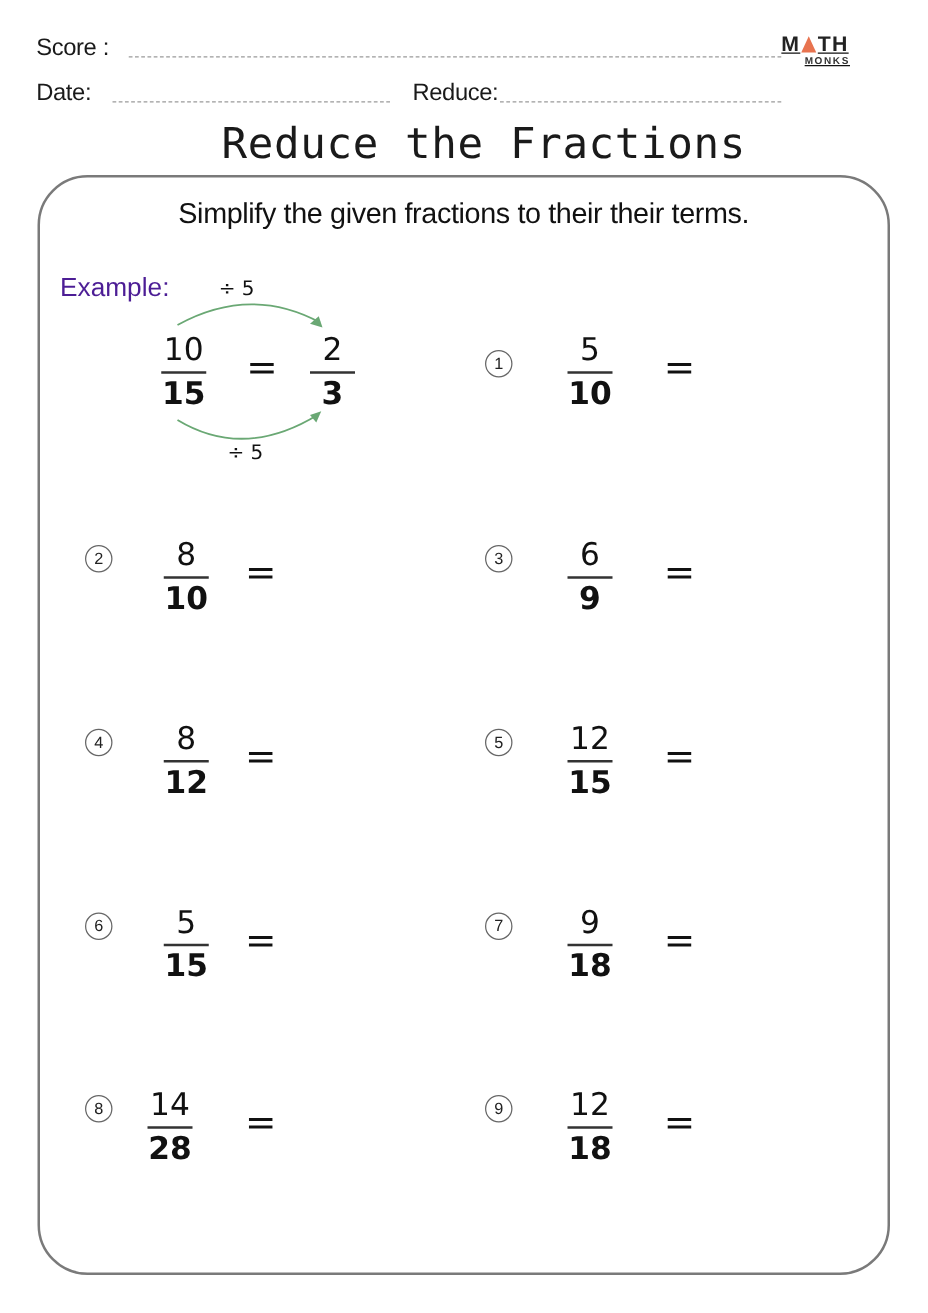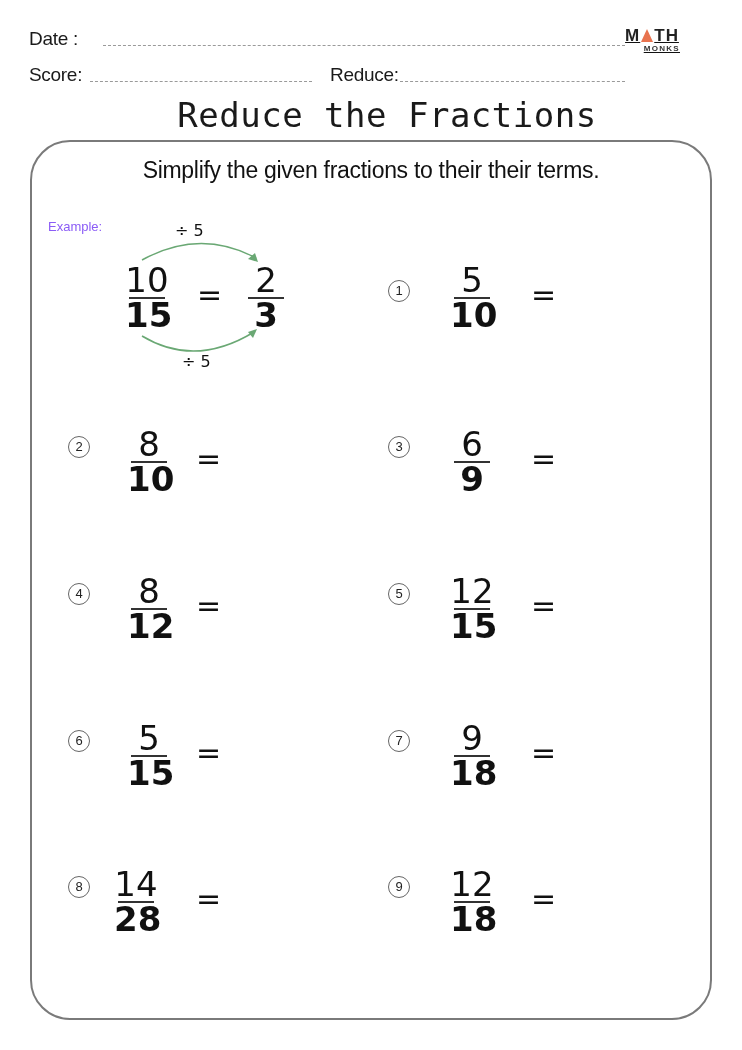--- a/index.html
+++ b/index.html
@@ -8,36 +8,36 @@
   .abs { position:absolute; }
   .hdr-label { font-family:"Liberation Sans", sans-serif; font-size:19px; color:#1a1a1a; letter-spacing:-0.3px; }
   .dash { position:absolute; border-bottom:1.5px dashed #9a9a9a; height:0; }
   .logo { position:absolute; left:620px; top:27px; width:64px; text-align:center;text-decoration:underline; }
   .logo-math { font-family:"Liberation Sans", sans-serif; font-weight:bold; font-size:17px; color:#222; letter-spacing:1px; line-height:17px; }
   .logo-tri { display:inline-block; width:0; height:0; border-left:6px solid transparent; border-right:6px solid transparent; border-bottom:13px solid #e8734f; vertical-align:-1px; margin:0 1px; }
   .logo-monks { font-family:"Liberation Sans", sans-serif; font-weight:bold; font-size:8px; color:#333; letter-spacing:1.3px; text-align:right; padding-right:4px; line-height:10px; }
   .title { position:absolute; left:0; width:742px; top:95px; text-align:center; font-family:"DejaVu Sans Mono", monospace; font-size:34px; color:#1a1a1a; letter-spacing:0.5px;padding-left:16px; }
   .box { position:absolute; left:30px; top:140px; width:682px; height:880px; border:2px solid #7a7a7a; border-radius:40px; box-sizing:border-box; }
   .instr { position:absolute; left:0; width:742px; top:157px; text-align:center; font-size:23px; color:#111; letter-spacing:-0.3px; }
-  .example-label { position:absolute; left:48px; top:219px; font-size:13px; color:#8b5cf6; }
-  .frac { position:absolute; width:44px; text-align:center; font-family:"DejaVu Sans", sans-serif; font-size:34px; line-height:30px; color:#111; }
+  .example-label { position:absolute; left:48px; top:219px; font-size:21px; color:#4c1d95; }
+  .frac { position:absolute; width:44px; text-align:center; font-family:"DejaVu Sans", sans-serif; font-size:25px; line-height:30px; color:#111; }
   .frac .num { display:block; }
   .frac .bar { display:block; height:0; border-top:2px solid #333; margin:2px 4px 1px 4px; }
   .frac .den { display:block;font-weight:bold; }
   .eq { position:absolute; font-family:"DejaVu Sans", sans-serif; font-size:30px; color:#111; }
   .num-badge { position:absolute; width:22px; height:22px; border:1px solid #666; border-radius:50%; box-sizing:border-box; text-align:center; font-size:13px; line-height:20px; color:#222; font-family:"Liberation Sans", sans-serif; }
   .div-label { position:absolute; font-family:"DejaVu Sans", sans-serif; font-size:16px; color:#111; }
 </style>
 </head>
 <body>
 
-<span class="abs hdr-label" style="left:29px; top:28px;">Date :</span>
+<span class="abs hdr-label" style="left:29px; top:28px;">Score :</span>
 <div class="dash" style="left:103px; width:522px; top:45px;"></div>
 
-<span class="abs hdr-label" style="left:29px; top:64px;">Score:</span>
+<span class="abs hdr-label" style="left:29px; top:64px;">Date:</span>
 <div class="dash" style="left:90px; width:222px; top:81px;"></div>
 
 <span class="abs hdr-label" style="left:330px; top:64px;">Reduce:</span>
 <div class="dash" style="left:400px; width:225px; top:81px;"></div>
 
 <div class="logo">
   <div class="logo-math">
     <span>M</span><span class="logo-tri"></span><span>TH</span>
   </div>
   <div class="logo-monks">MONKS</div>

